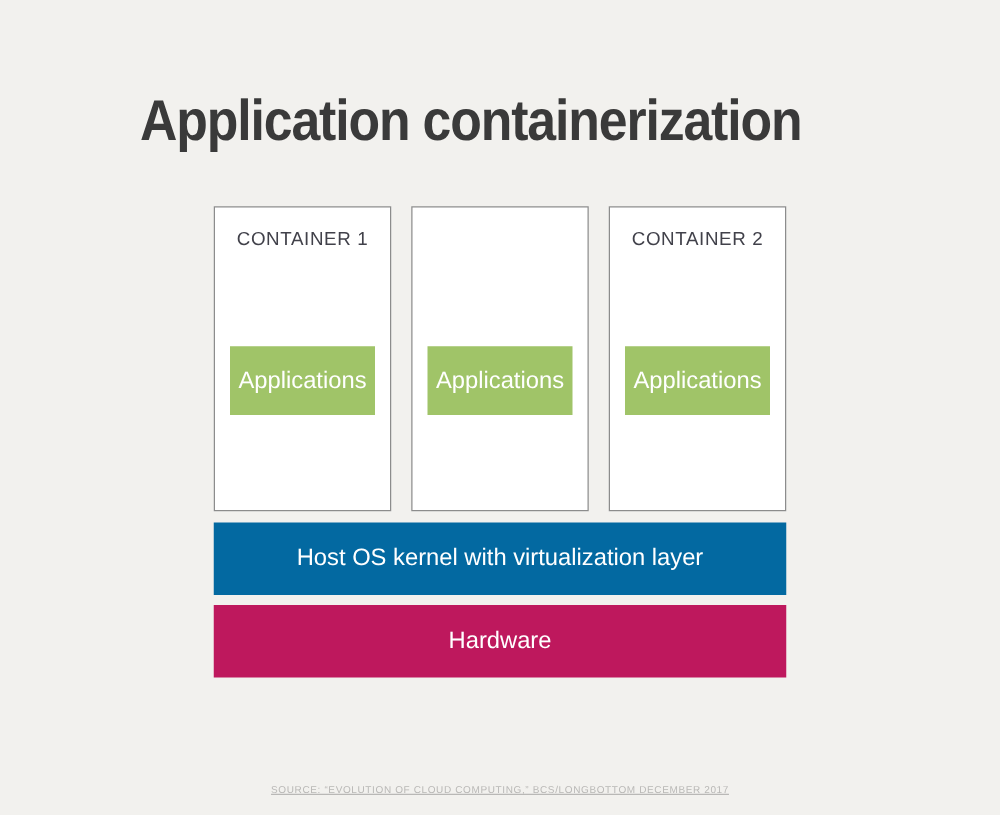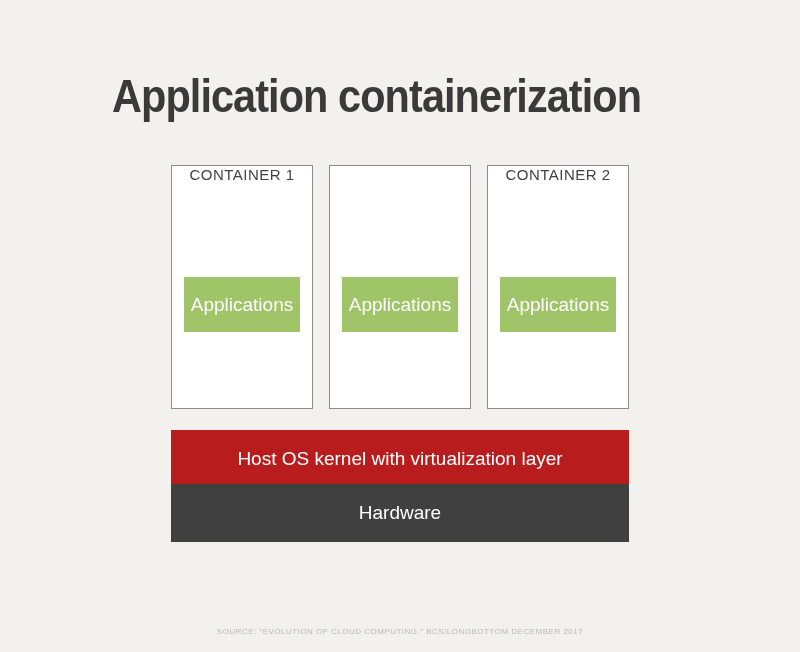--- a/index.html
+++ b/index.html
@@ -38,20 +38,21 @@
     height: 244px;
   }
   .container-box {
     flex: 1;
     background: #ffffff;
     border: 1px solid #8c8c8c;
     position: relative;
     box-sizing: border-box;
   }
   .container-label {
+    margin-top: 17px;
     text-align: center;
     font-size: 15px;
     letter-spacing: 0.5px;
     color: #41414a;
   }
   .app-box {
     position: absolute;
     left: 12px;
     right: 12px;
     top: 111px;
@@ -69,37 +70,37 @@
     width: 458px;
     height: 58px;
     color: #ffffff;
     font-size: 19px;
     display: flex;
     align-items: center;
     justify-content: center;
   }
   .host-os-bar {
     top: 418px;
-    background: #b91c1c;
-    margin-top: 12px;
+    background: #0369a1;
   }
   .hardware-bar {
     top: 484px;
-    background: #404040;
+    background: #be185d;
   }
   .source-line {
     position: absolute;
     left: 0;
     top: 627px;
     width: 800px;
     text-align: center;
     font-size: 8px;
     letter-spacing: 0.5px;
     color: #b9b8b6;
     text-transform: uppercase;
+    text-decoration: underline;
   }
 </style>
 </head>
 <body>
 
 <h1 class="title">Application containerization</h1>
 
 <div class="diagram">
   <div class="containers-row">
     <div class="container-box">

